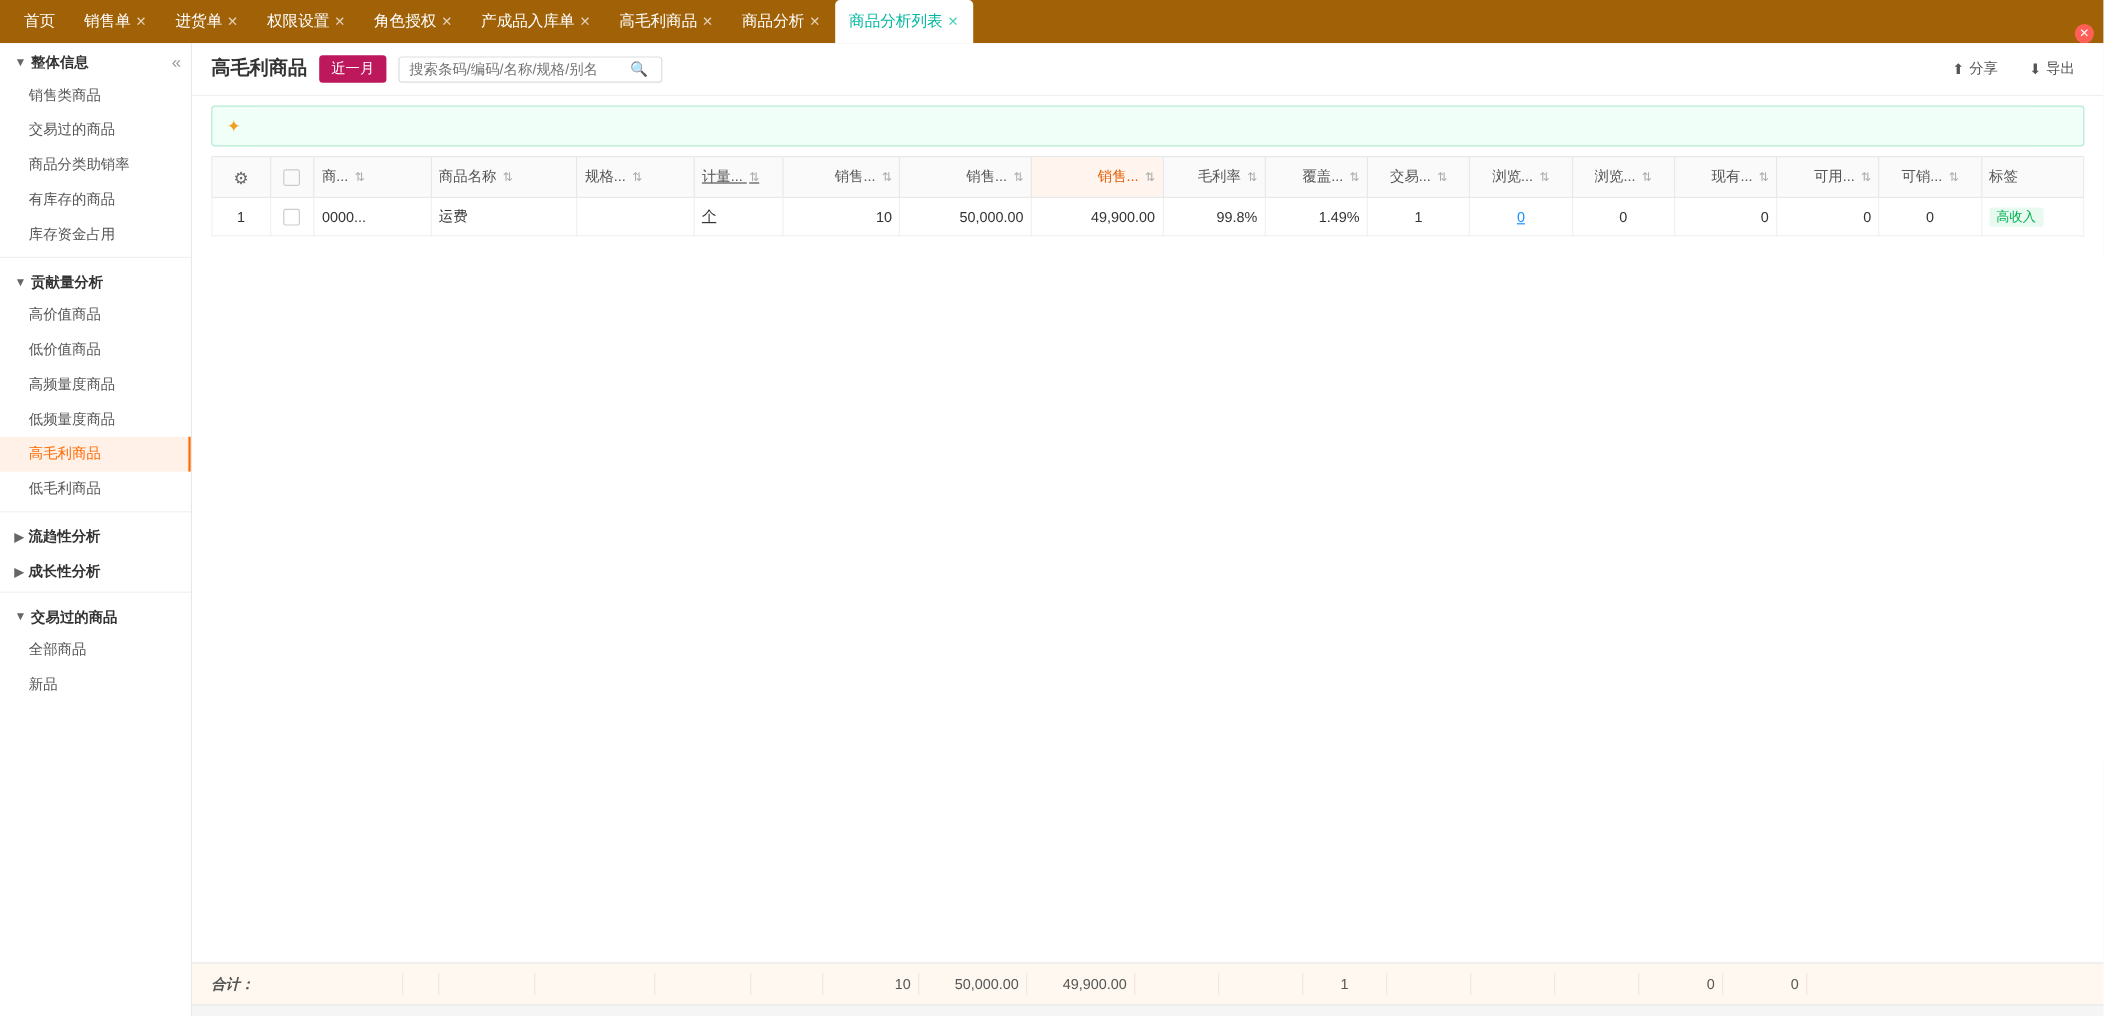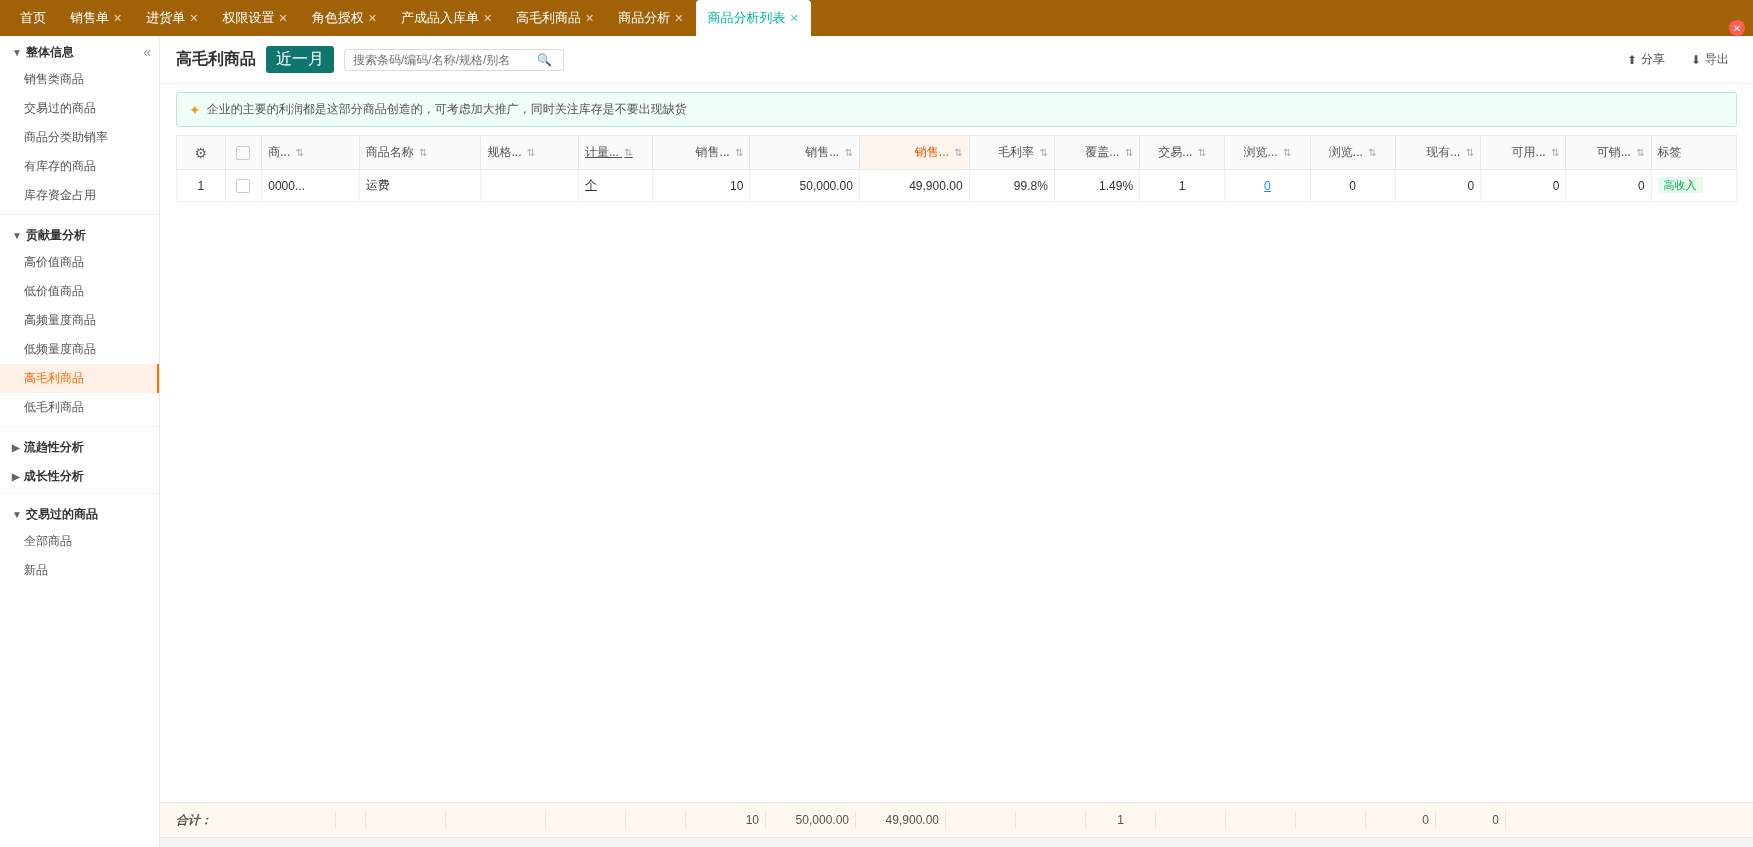--- a/index.html
+++ b/index.html
@@ -115,26 +115,26 @@
       gap: 10px;
       border-bottom: 1px solid #f0f0f0;
       flex-shrink: 0;
     }
     .page-title {
       font-size: 16px;
       font-weight: bold;
       color: #333;
     }
     .time-filter-btn {
-      background: #0f766e;
+      background: #be185d;
       color: white;
       border: none;
       border-radius: 3px;
       padding: 3px 10px;
-      font-size: 16px;
+      font-size: 12px;
       cursor: pointer;
     }
     .search-box {
       display: flex;
       align-items: center;
       border: 1px solid #ddd;
       border-radius: 3px;
       padding: 3px 8px;
       gap: 4px;
       flex: 0 0 220px;
@@ -226,21 +226,21 @@
     .col-num { width: 80px; text-align: right; }
     .col-sale1 { width: 90px; text-align: right; }
     .col-sale2 { width: 90px; text-align: right; }
     .col-profit { width: 70px; text-align: right; }
     .col-cover { width: 70px; text-align: right; }
     .col-trade { width: 70px; text-align: center; }
     .col-browse1 { width: 70px; text-align: center; }
     .col-browse2 { width: 70px; text-align: center; }
     .col-stock1 { width: 70px; text-align: right; }
     .col-stock2 { width: 70px; text-align: right; }
-    .col-stock3 { width: 70px; text-align: right; }
+    .col-stock3 { width: 70px; text-align: center; }
     .col-tag { width: 70px; }
     .link-text { color: #1890ff; cursor: pointer; text-decoration: underline; }
 
     
     .summary-bar {
       display: flex;
       align-items: center;
       background: #fff8f0;
       border-top: 1px solid #e8e8e8;
       padding: 8px 16px;
@@ -417,21 +417,20 @@
         <span>分享</span>
       </div>
       <div class="action-btn">
         <span>⬇</span>
         <span>导出</span>
       </div>
     </div>
 
     <div class="info-banner">
       <span class="info-icon">✦</span>
-      <span>企业的主要的利润都是这部分商品创造的，可考虑加大推广，同时关注库存是不要出现缺货</span>
     </div>
 
     <div class="table-wrapper">
       <table>
         <thead>
           <tr>
             <th class="col-index">
               <button class="gear-btn">⚙</button>
             </th>
             <th class="col-check">

